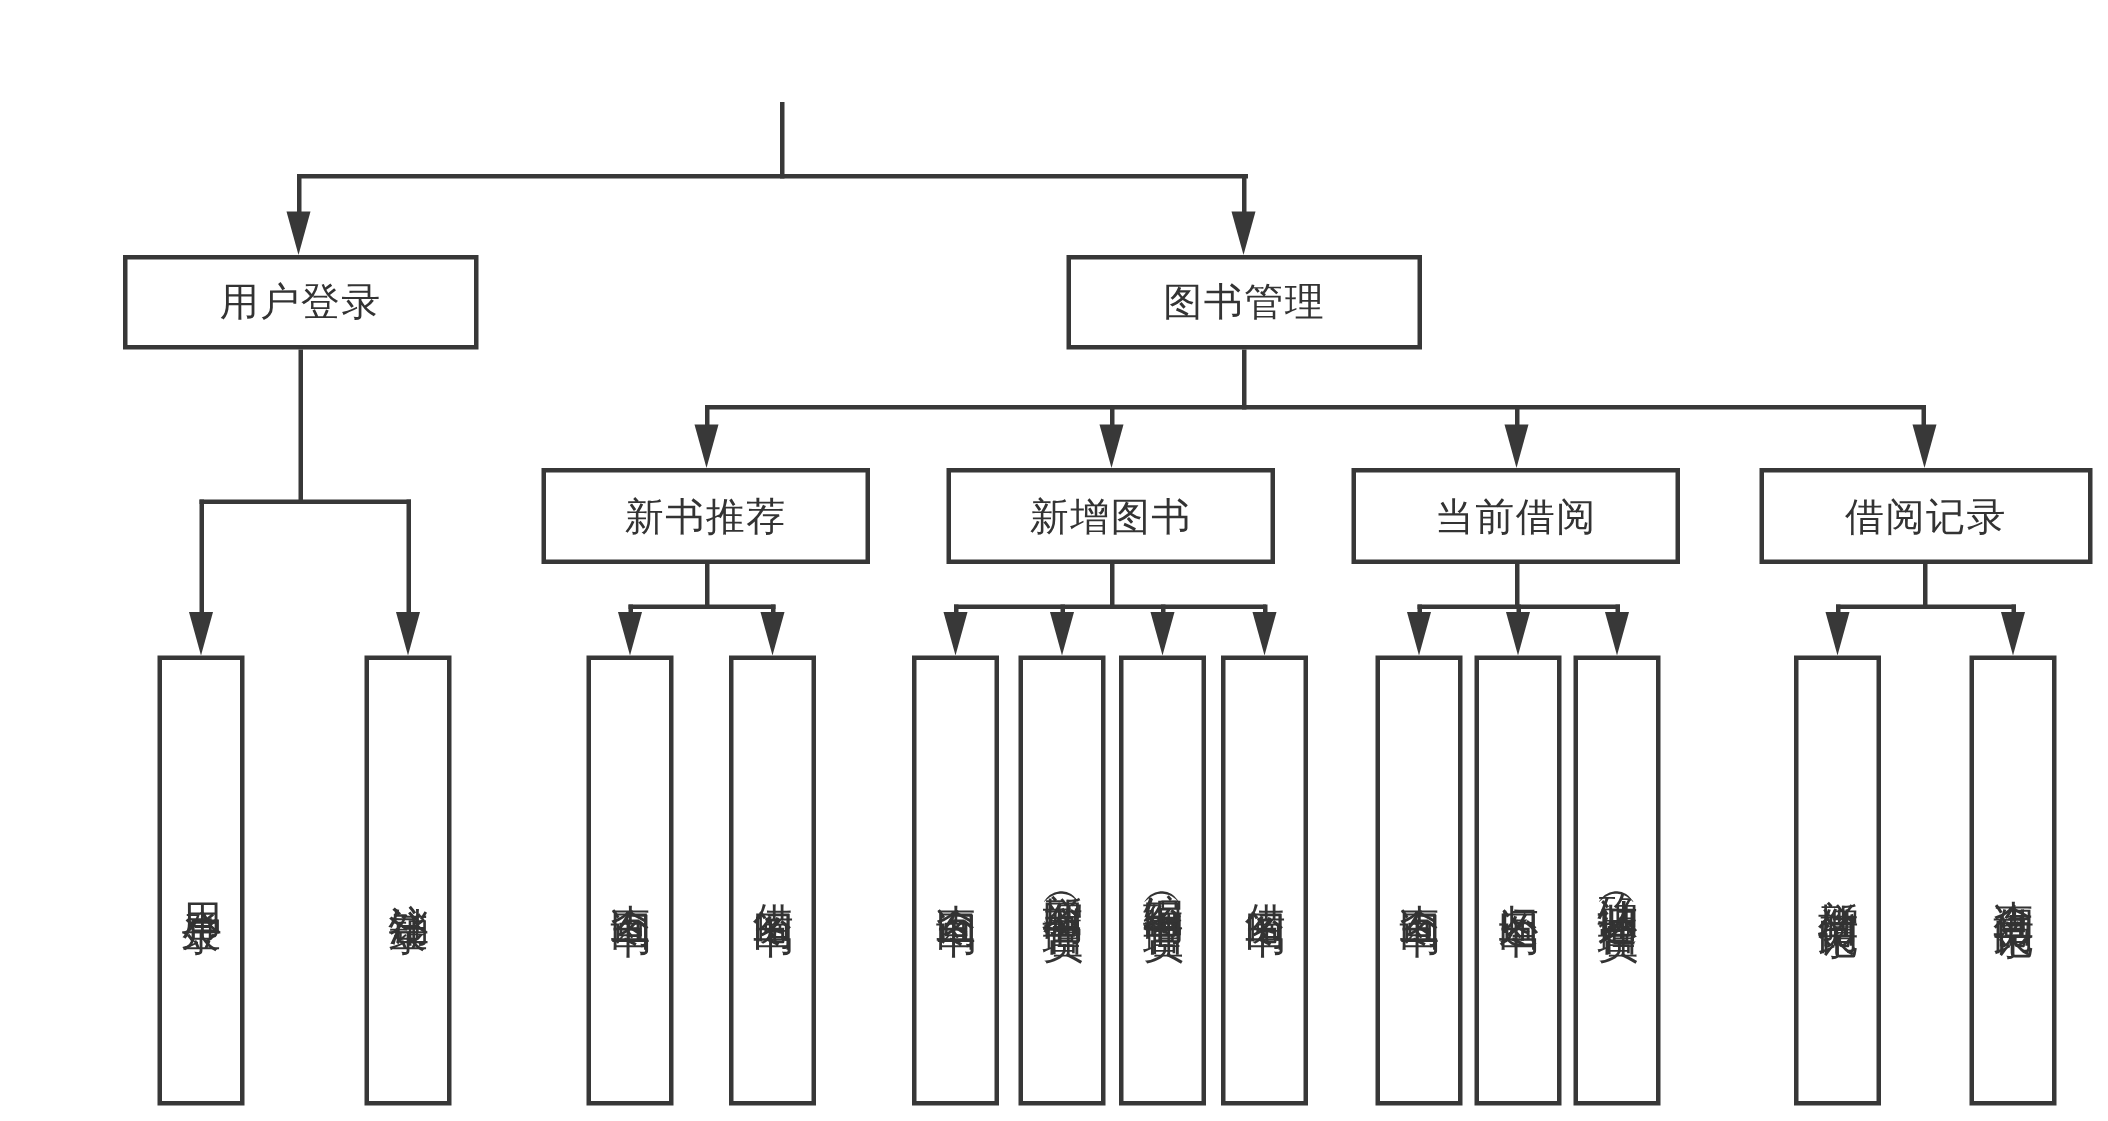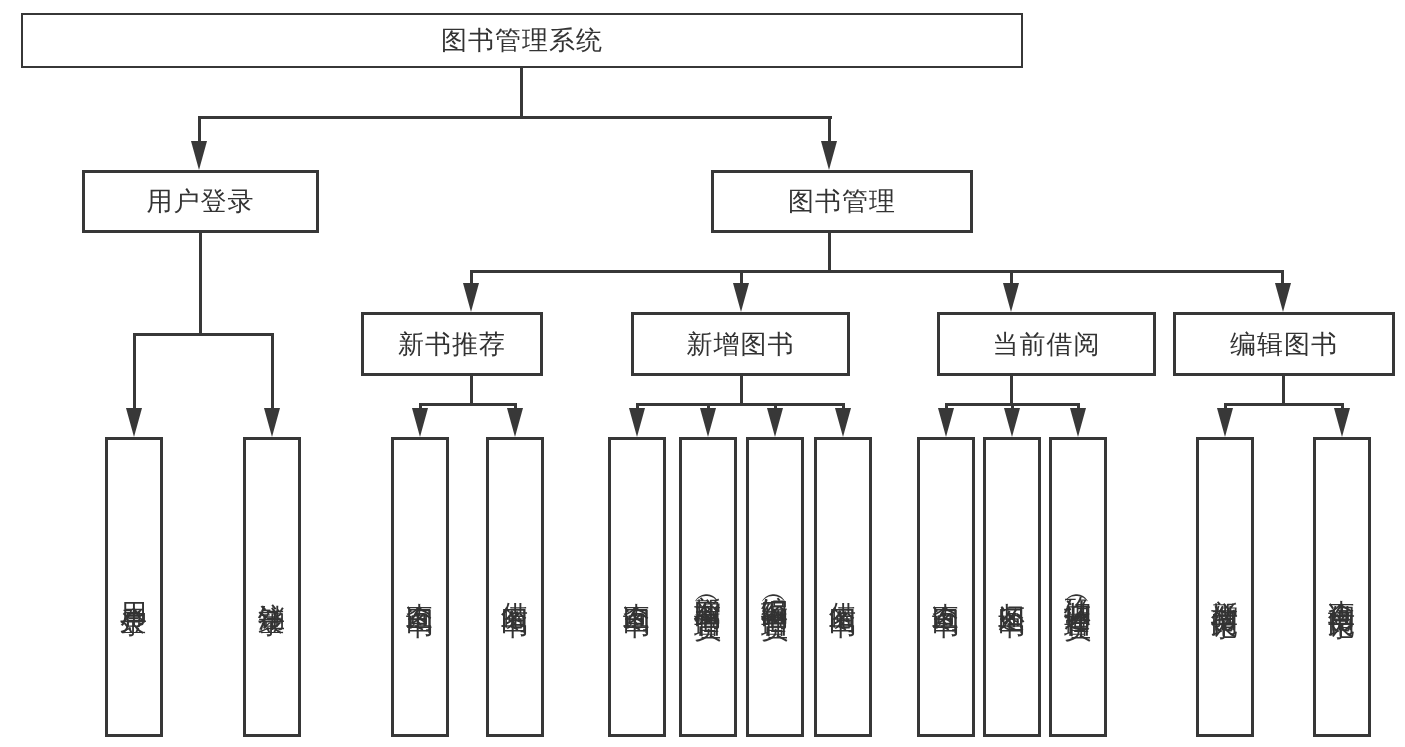--- a/index.html
+++ b/index.html
@@ -50,35 +50,32 @@
     text-shadow:1px 1px 0 #ffffff,-1px -1px 0 #d9d9d9;
     white-space:nowrap;
     z-index:5;
   }
 </style>
 </head>
 <body>
 
 <div class="canvas">
 
-  <div class="box root" style="left:21px;top:13px;width:1002px;height:55px;">
-    <span class="hlabel">图书管理系统</span>
-  </div>
 
   <div class="vl" style="left:520px;top:68px;height:51px;"></div>
   <div class="hl" style="left:198px;top:116px;width:634px;"></div>
   <div class="vl" style="left:198px;top:116px;height:27px;"></div>
   <div class="arrow" style="left:191px;top:141px;"></div>
   <div class="vl" style="left:828px;top:116px;height:27px;"></div>
   <div class="arrow" style="left:821px;top:141px;"></div>
 
   <div class="box" style="left:82px;top:170px;width:237px;height:63px;">
     <span class="hlabel">用户登录</span>
   </div>
-  <div class="box" style="left:711px;top:170px;width:262px;height:63px;">
+  <div class="box" style="left:711px;top:170px;width:237px;height:63px;">
     <span class="hlabel">图书管理</span>
   </div>
 
   <div class="vl" style="left:199px;top:233px;height:103px;"></div>
   <div class="hl" style="left:133px;top:333px;width:141px;"></div>
   <div class="vl" style="left:133px;top:333px;height:77px;"></div>
   <div class="arrow" style="left:126px;top:408px;"></div>
   <div class="vl" style="left:271px;top:333px;height:77px;"></div>
   <div class="arrow" style="left:264px;top:408px;"></div>
 
@@ -86,31 +83,31 @@
   <div class="hl" style="left:470px;top:270px;width:814px;"></div>
   <div class="vl" style="left:470px;top:270px;height:16px;"></div>
   <div class="arrow" style="left:463px;top:283px;"></div>
   <div class="vl" style="left:740px;top:270px;height:16px;"></div>
   <div class="arrow" style="left:733px;top:283px;"></div>
   <div class="vl" style="left:1010px;top:270px;height:16px;"></div>
   <div class="arrow" style="left:1003px;top:283px;"></div>
   <div class="vl" style="left:1281px;top:270px;height:16px;"></div>
   <div class="arrow" style="left:1275px;top:283px;"></div>
 
-  <div class="box" style="left:361px;top:312px;width:182px;height:64px;">
+  <div class="box" style="left:361px;top:312px;width:219px;height:64px;">
     <span class="hlabel">新书推荐</span>
   </div>
   <div class="box" style="left:631px;top:312px;width:219px;height:64px;">
     <span class="hlabel">新增图书</span>
   </div>
-  <div class="box" style="left:901px;top:312px;width:219px;height:64px;margin-left:36px;">
+  <div class="box" style="left:901px;top:312px;width:219px;height:64px;">
     <span class="hlabel">当前借阅</span>
   </div>
   <div class="box" style="left:1173px;top:312px;width:222px;height:64px;">
-    <span class="hlabel">编辑图书</span>
+    <span class="hlabel">借阅记录</span>
   </div>
 
   <div class="vl" style="left:470px;top:376px;height:30px;"></div>
   <div class="hl" style="left:419px;top:403px;width:98px;"></div>
   <div class="vl" style="left:419px;top:403px;height:8px;"></div>
   <div class="arrow" style="left:412px;top:408px;"></div>
   <div class="vl" style="left:514px;top:403px;height:8px;"></div>
   <div class="arrow" style="left:507px;top:408px;"></div>
 
   <div class="vl" style="left:740px;top:376px;height:30px;"></div>

